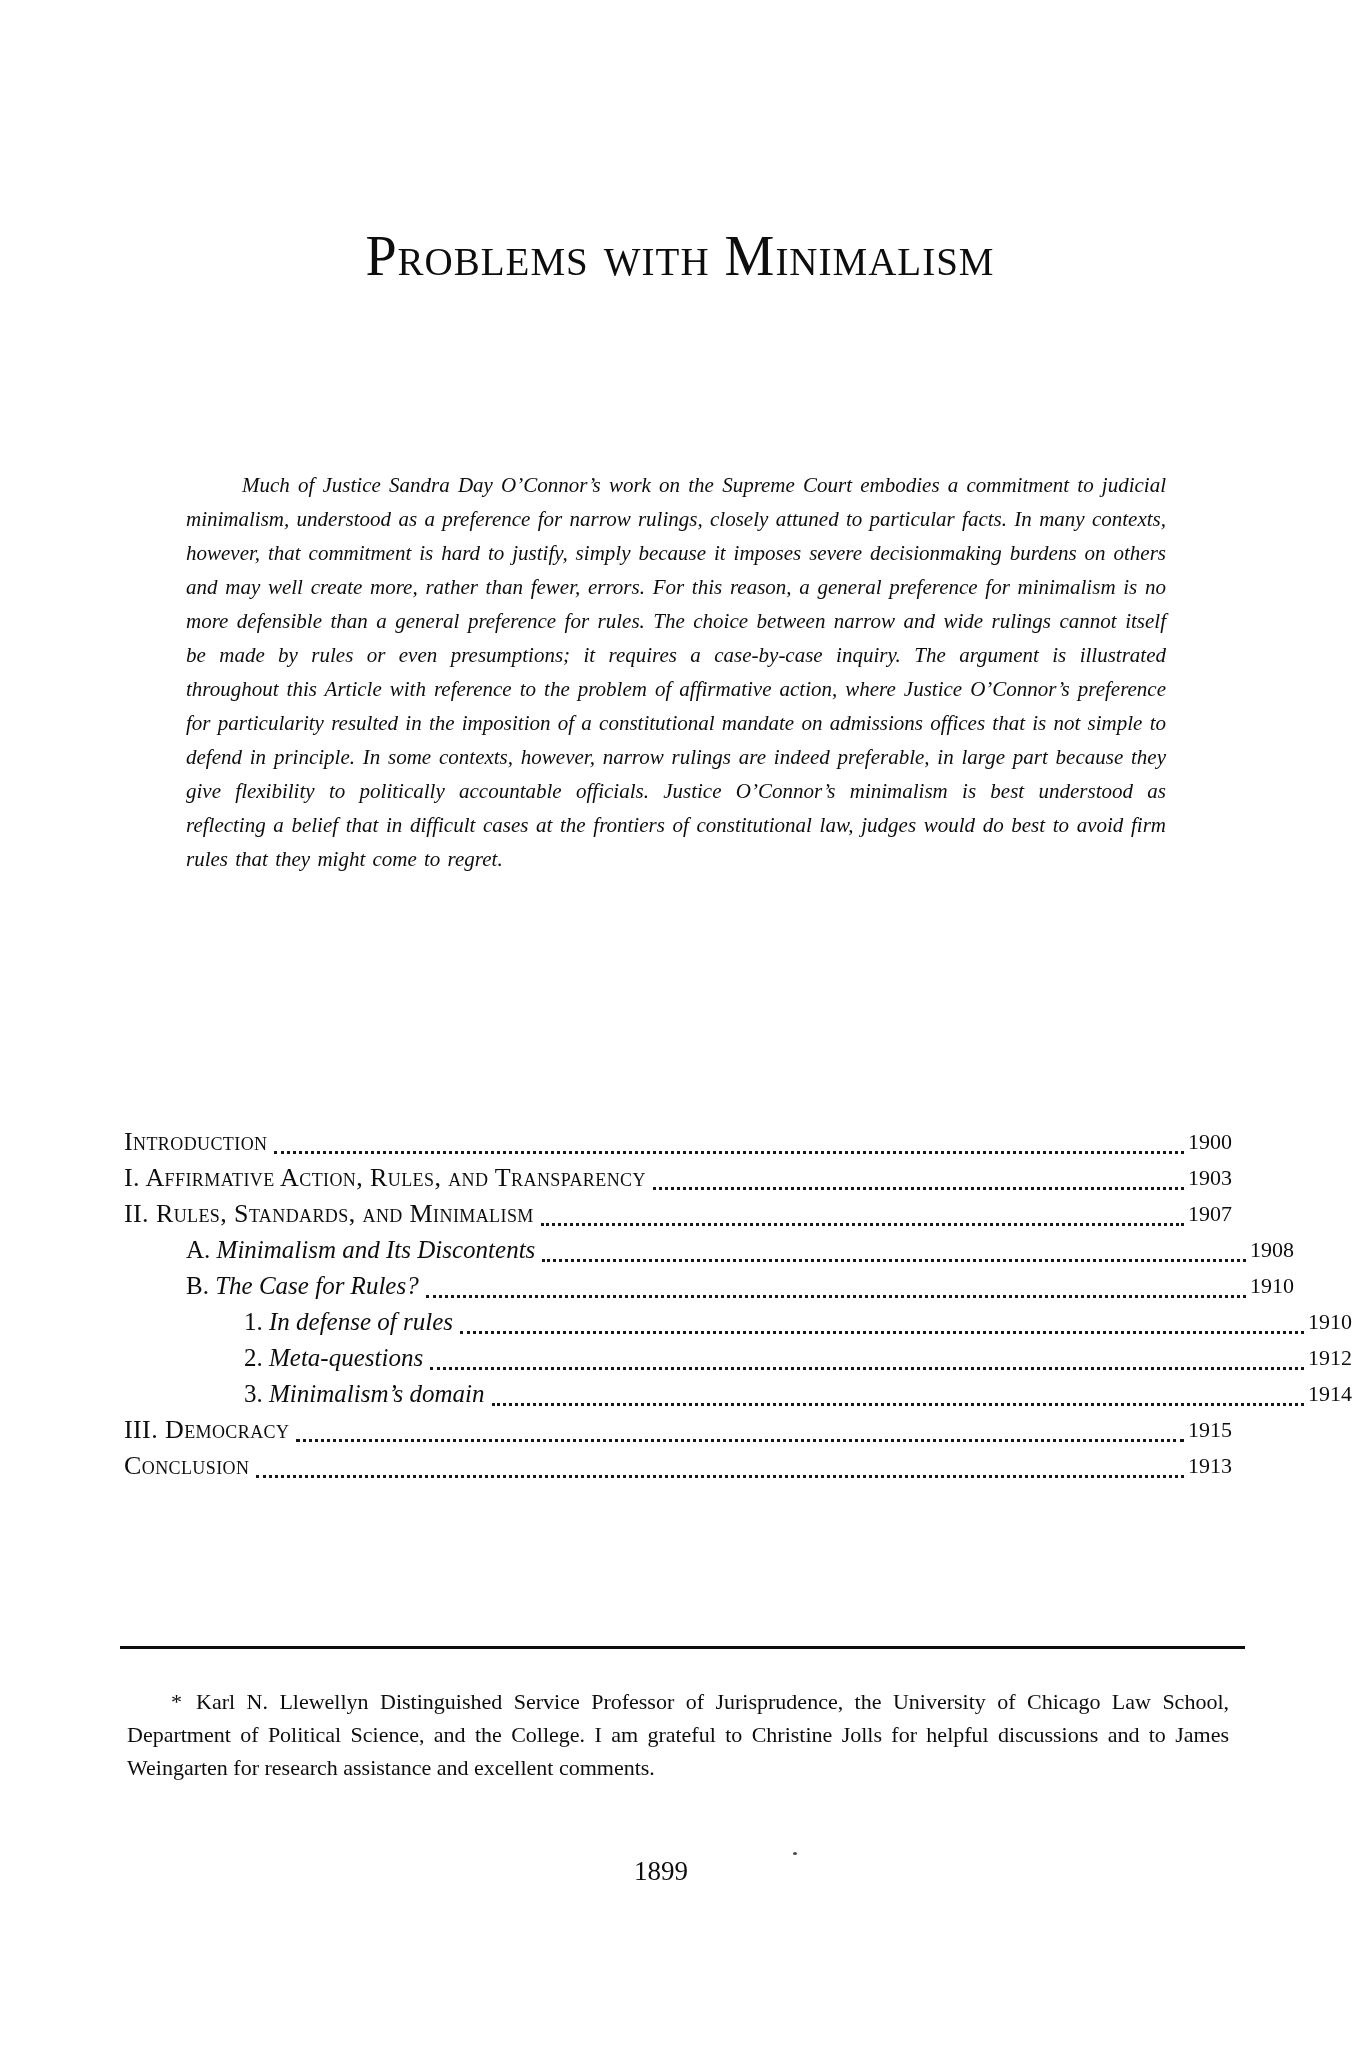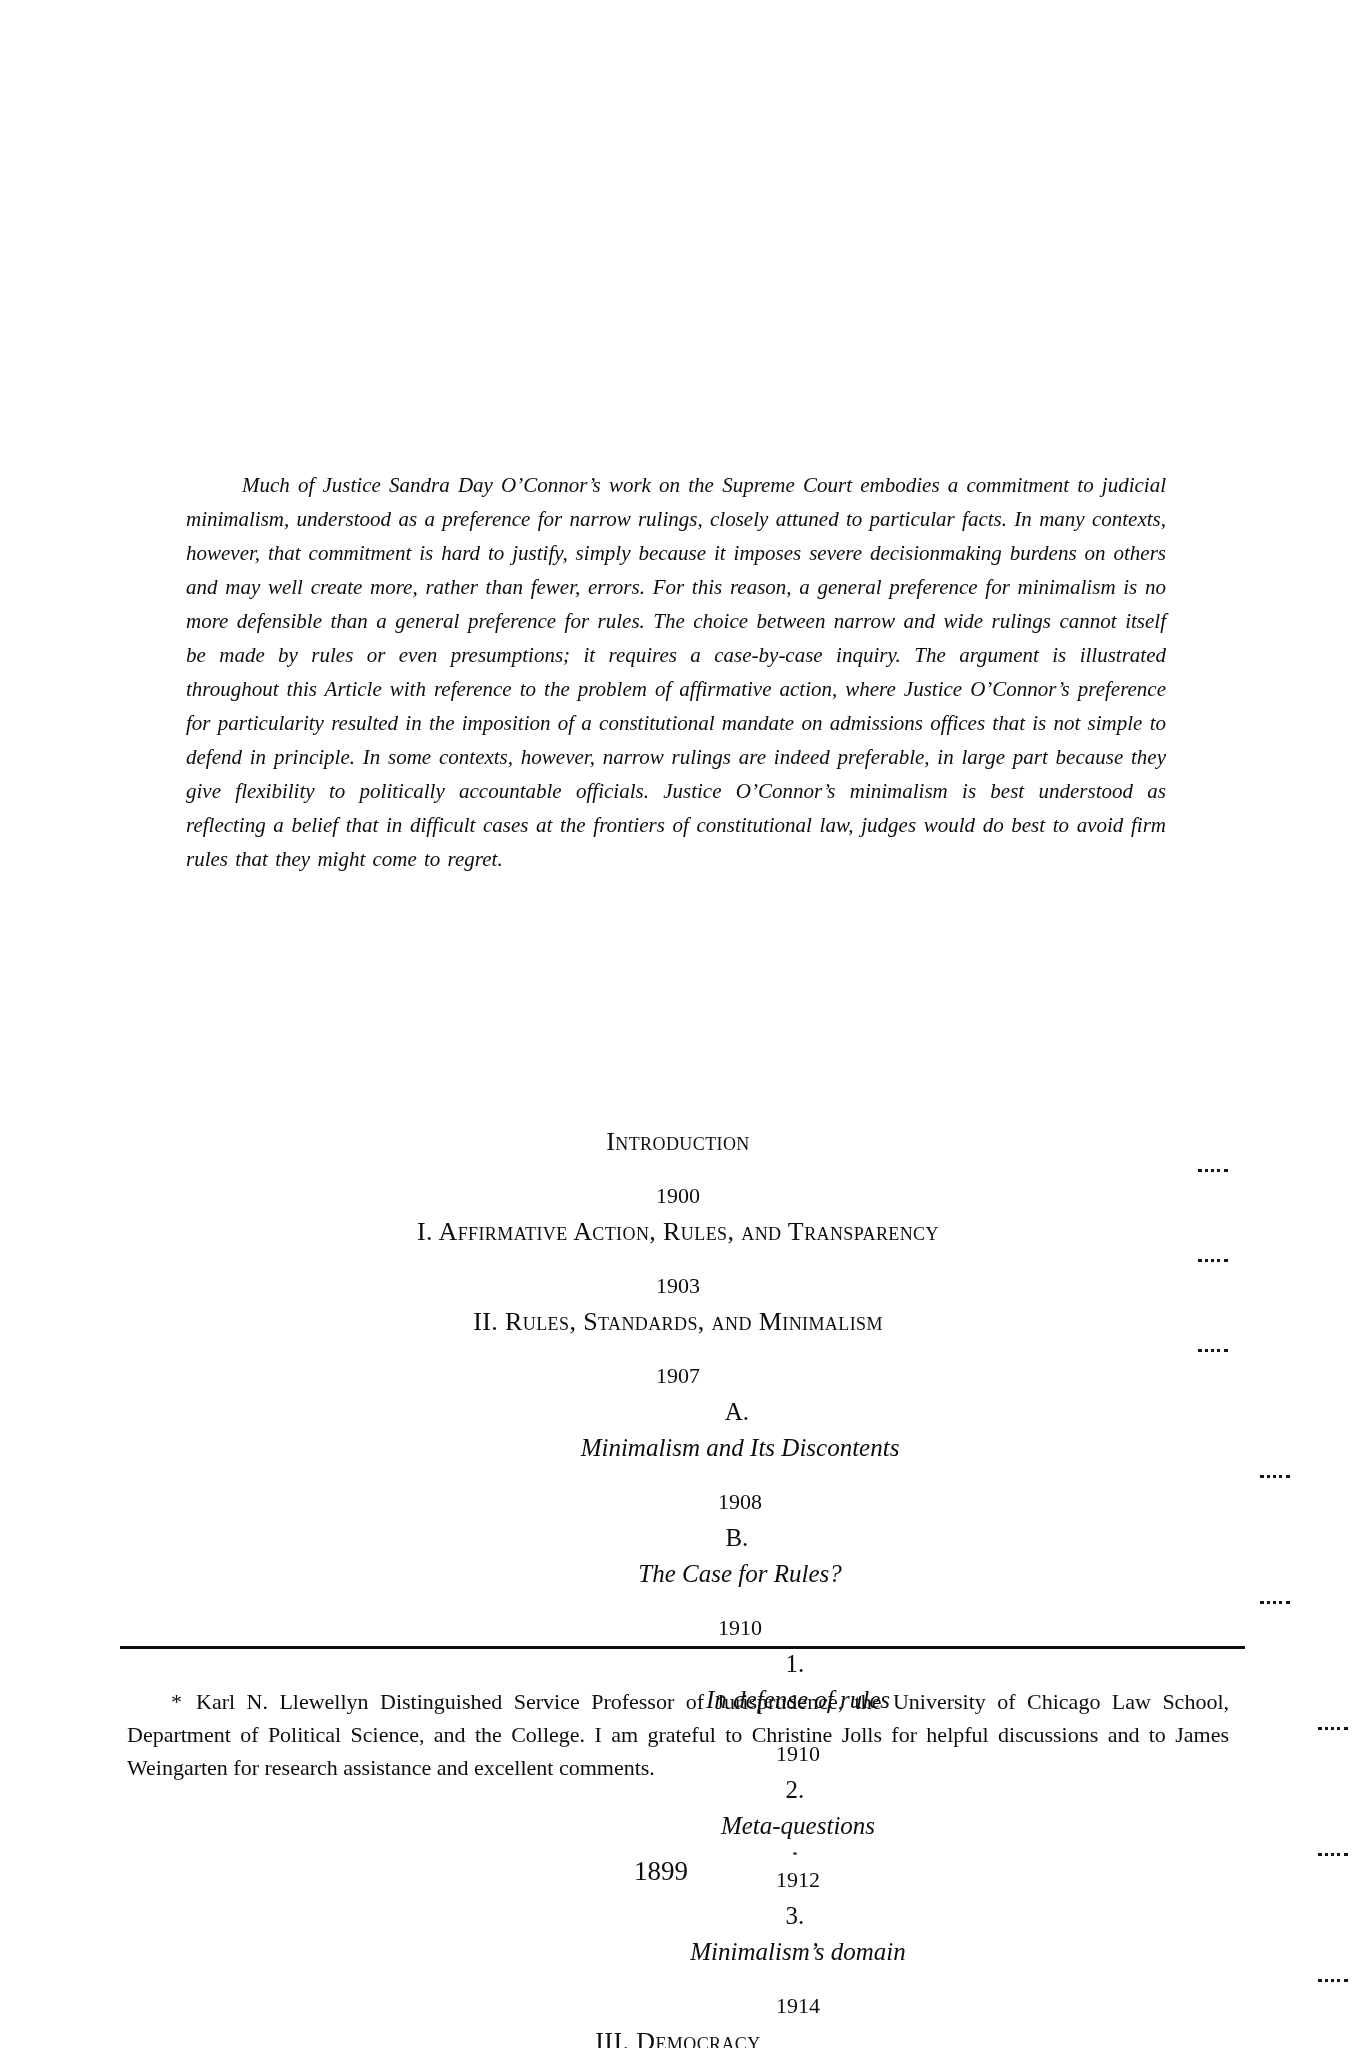--- a/index.html
+++ b/index.html
@@ -60,21 +60,20 @@
     top: 1124px;
     left: 124px;
     width: 1108px;
   }
   .toc-row {
     display: flex;
     align-items: center;
     font-size: 26px;
     line-height: 36px;
     width: 100%;
-    flex-direction: column;
   }
   .toc-row.lvl1 .toc-prefix,
   .toc-row.lvl1 .toc-label {
     font-variant: small-caps;
     letter-spacing: 0.4px;
   }
   .toc-row.lvl2 { padding-left: 62px; font-size: 25px; }
   .toc-row.lvl3 { padding-left: 120px; font-size: 25px; }
   .toc-row.lvl2 .toc-label,
   .toc-row.lvl3 .toc-label { font-style: italic; }
@@ -127,20 +126,21 @@
     height: 3px;
     background: #4a4a4a;
     border-radius: 50%;
   }
 </style>
 </head>
 <body>
 
 <div class="page">
 
+  <div class="title">Problems with Minimalism</div>
 
 
   <p class="abstract">Much of Justice Sandra Day O’Connor’s work on the Supreme Court embodies a commitment to judicial minimalism, understood as a preference for narrow rulings, closely attuned to particular facts. In many contexts, however, that commitment is hard to justify, simply because it imposes severe decisionmaking burdens on others and may well create more, rather than fewer, errors. For this reason, a general preference for minimalism is no more defensible than a general preference for rules. The choice between narrow and wide rulings cannot itself be made by rules or even presumptions; it requires a case-by-case inquiry. The argument is illustrated throughout this Article with reference to the problem of affirmative action, where Justice O’Connor’s preference for particularity resulted in the imposition of a constitutional mandate on admissions offices that is not simple to defend in principle. In some contexts, however, narrow rulings are indeed preferable, in large part because they give flexibility to politically accountable officials. Justice O’Connor’s minimalism is best understood as reflecting a belief that in difficult cases at the frontiers of constitutional law, judges would do best to avoid firm rules that they might come to regret.</p>
 
   <div class="toc" id="toc">
   <div class="toc-row lvl1">
     <span class="toc-prefix"></span>
     <span class="toc-label">Introduction</span>
     <span class="toc-leader"></span>
     <span class="toc-page">1900</span>

